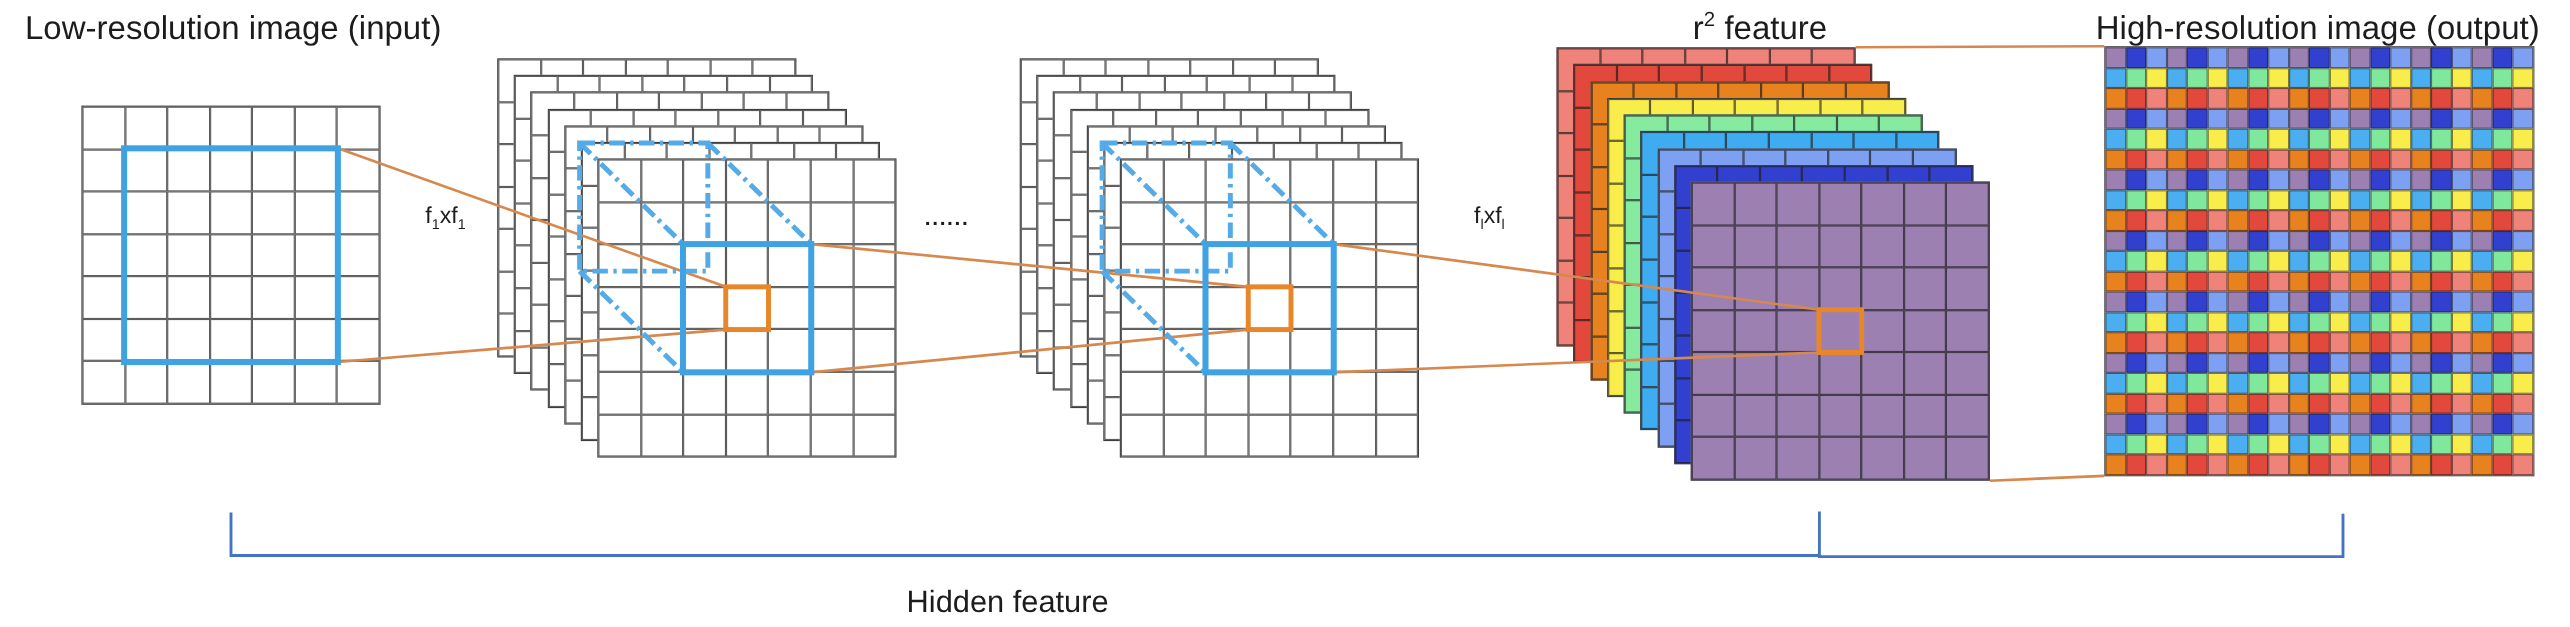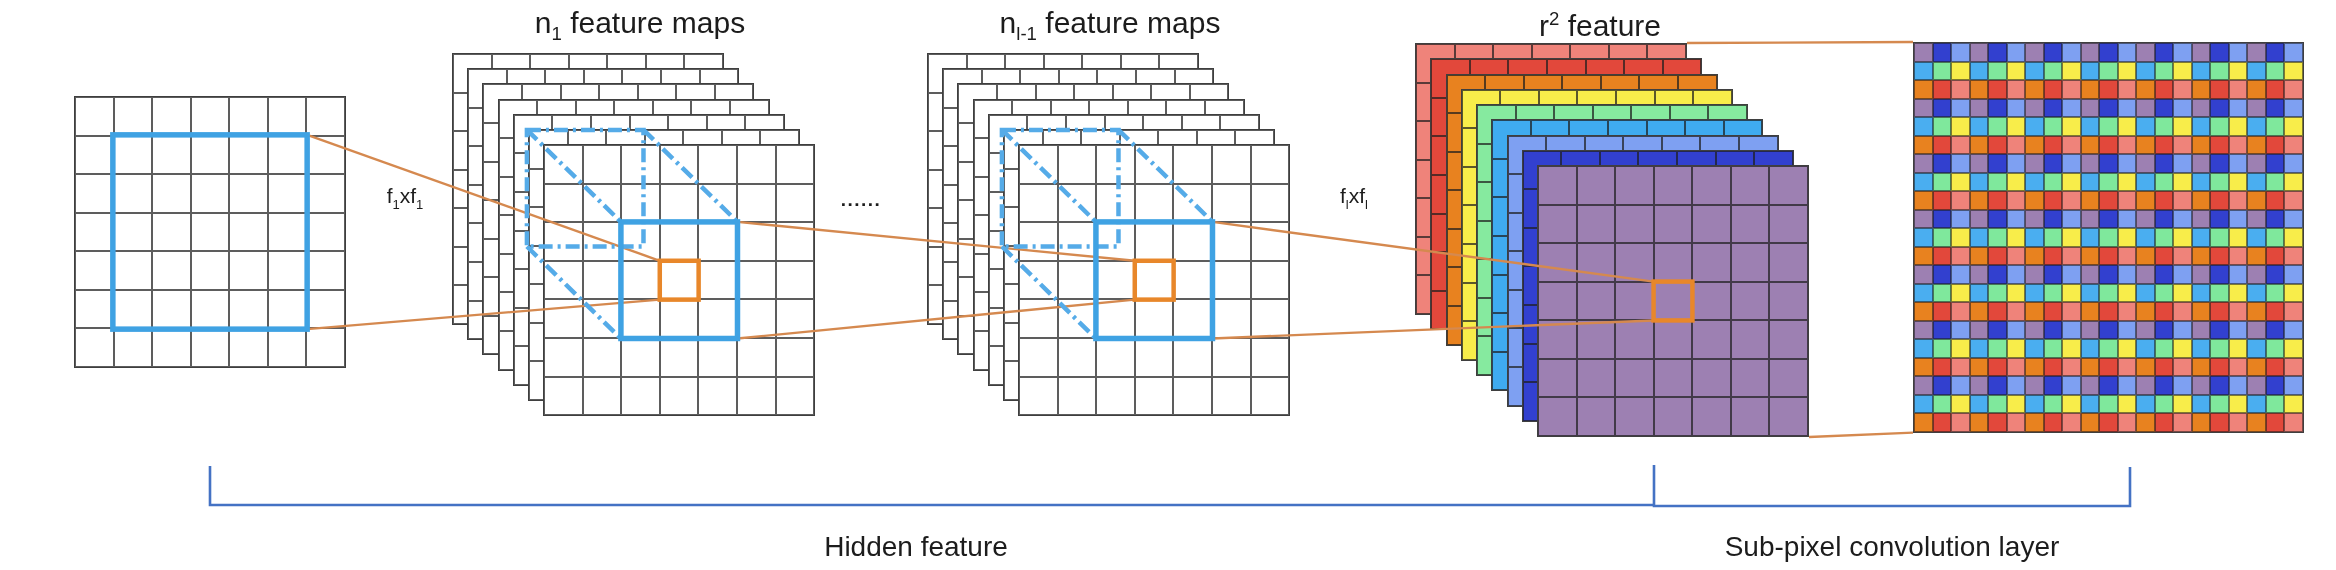--- a/index.html
+++ b/index.html
@@ -1720,30 +1720,29 @@
       <rect x="112.85714285714286" y="134.85714285714286" width="194.28571428571428" height="194.28571428571428" fill="none" stroke="#3fa2e3" stroke-width="5.5"></rect>
       <rect x="620.9142857142857" y="221.9142857142857" width="116.57142857142856" height="116.57142857142856" fill="none" stroke="#3fa2e3" stroke-width="5.5"></rect>
       <rect x="1095.9142857142858" y="221.9142857142857" width="116.57142857142856" height="116.57142857142856" fill="none" stroke="#3fa2e3" stroke-width="5.5"></rect>
       <rect x="659.7714285714286" y="260.77142857142854" width="38.857142857142854" height="38.857142857142854" fill="none" stroke="#e8872a" stroke-width="4.5"></rect>
       <rect x="1134.7714285714287" y="260.77142857142854" width="38.857142857142854" height="38.857142857142854" fill="none" stroke="#e8872a" stroke-width="4.5"></rect>
       <rect x="1653.5714285714284" y="281.57142857142856" width="38.857142857142854" height="38.857142857142854" fill="none" stroke="#e8872a" stroke-width="4.5"></rect>
       <path d="M 210 466 L 210 505 L 1654 505" fill="none" stroke="#4472c4" stroke-width="2.6"></path>
       <path d="M 1654 465 L 1654 506 L 2130 506 L 2130 467" fill="none" stroke="#4472c4" stroke-width="2.6"></path>
     </svg>
 
+  <div class="label title" id="lb-lowres">Low-resolution image (input)</div>
 
-  <div class="label title" id="lb-n1"><span>n</span><sub>1</sub><span> feature maps</span></div>
 
-  <div class="label title" id="lb-nl1"><span>n</span><sub>l-1</sub><span> feature maps</span></div>
 
   <div class="label title" id="lb-r2"><span>r</span><sup>2</sup><span> feature</span></div>
 
+  <div class="label title" id="lb-highres">High-resolution image (output)</div>
 
   <div class="label mid" id="lb-f1"><span>f</span><sub>1</sub><span>xf</span><sub>1</sub></div>
 
   <div class="label mid" id="lb-fl"><span>f</span><sub>l</sub><span>xf</span><sub>l</sub></div>
 
   <div class="label" id="lb-dots">......</div>
 
   <div class="label bracket-label" id="lb-hidden">Hidden feature</div>
 
-  <div class="label bracket-label" id="lb-subpixel">Sub-pixel convolution layer</div>
 </div>
 
 </body></html>

